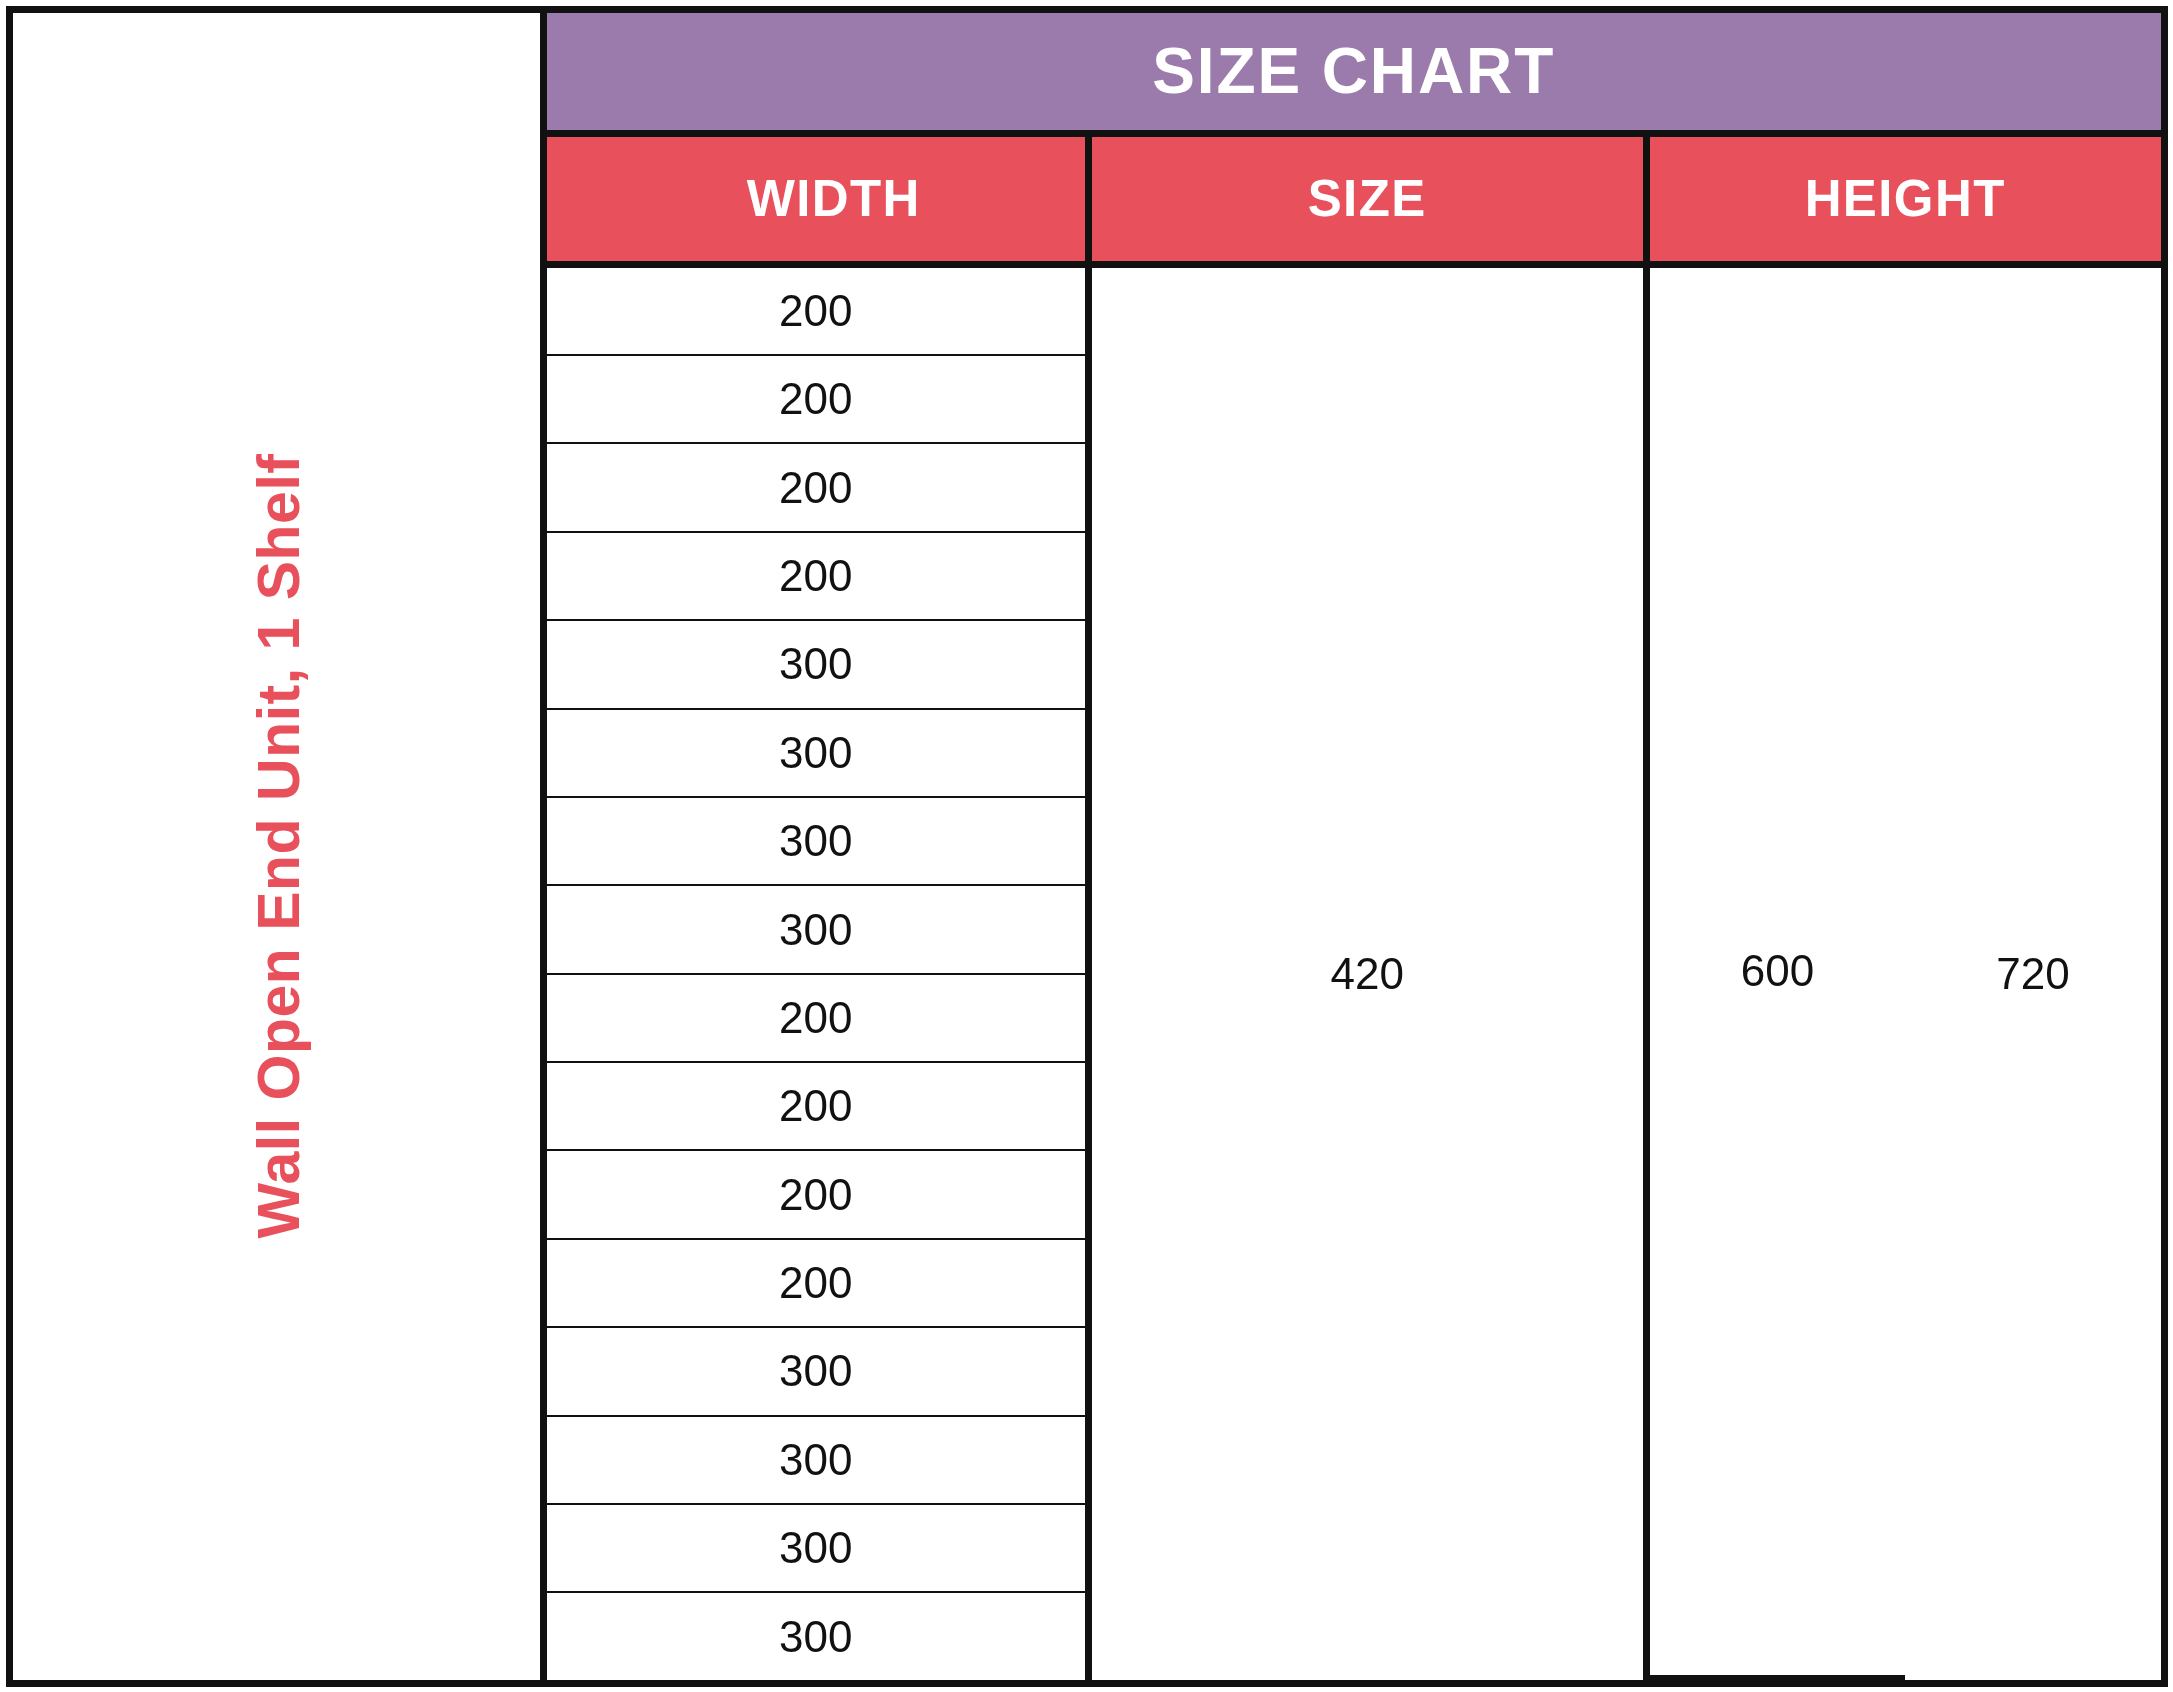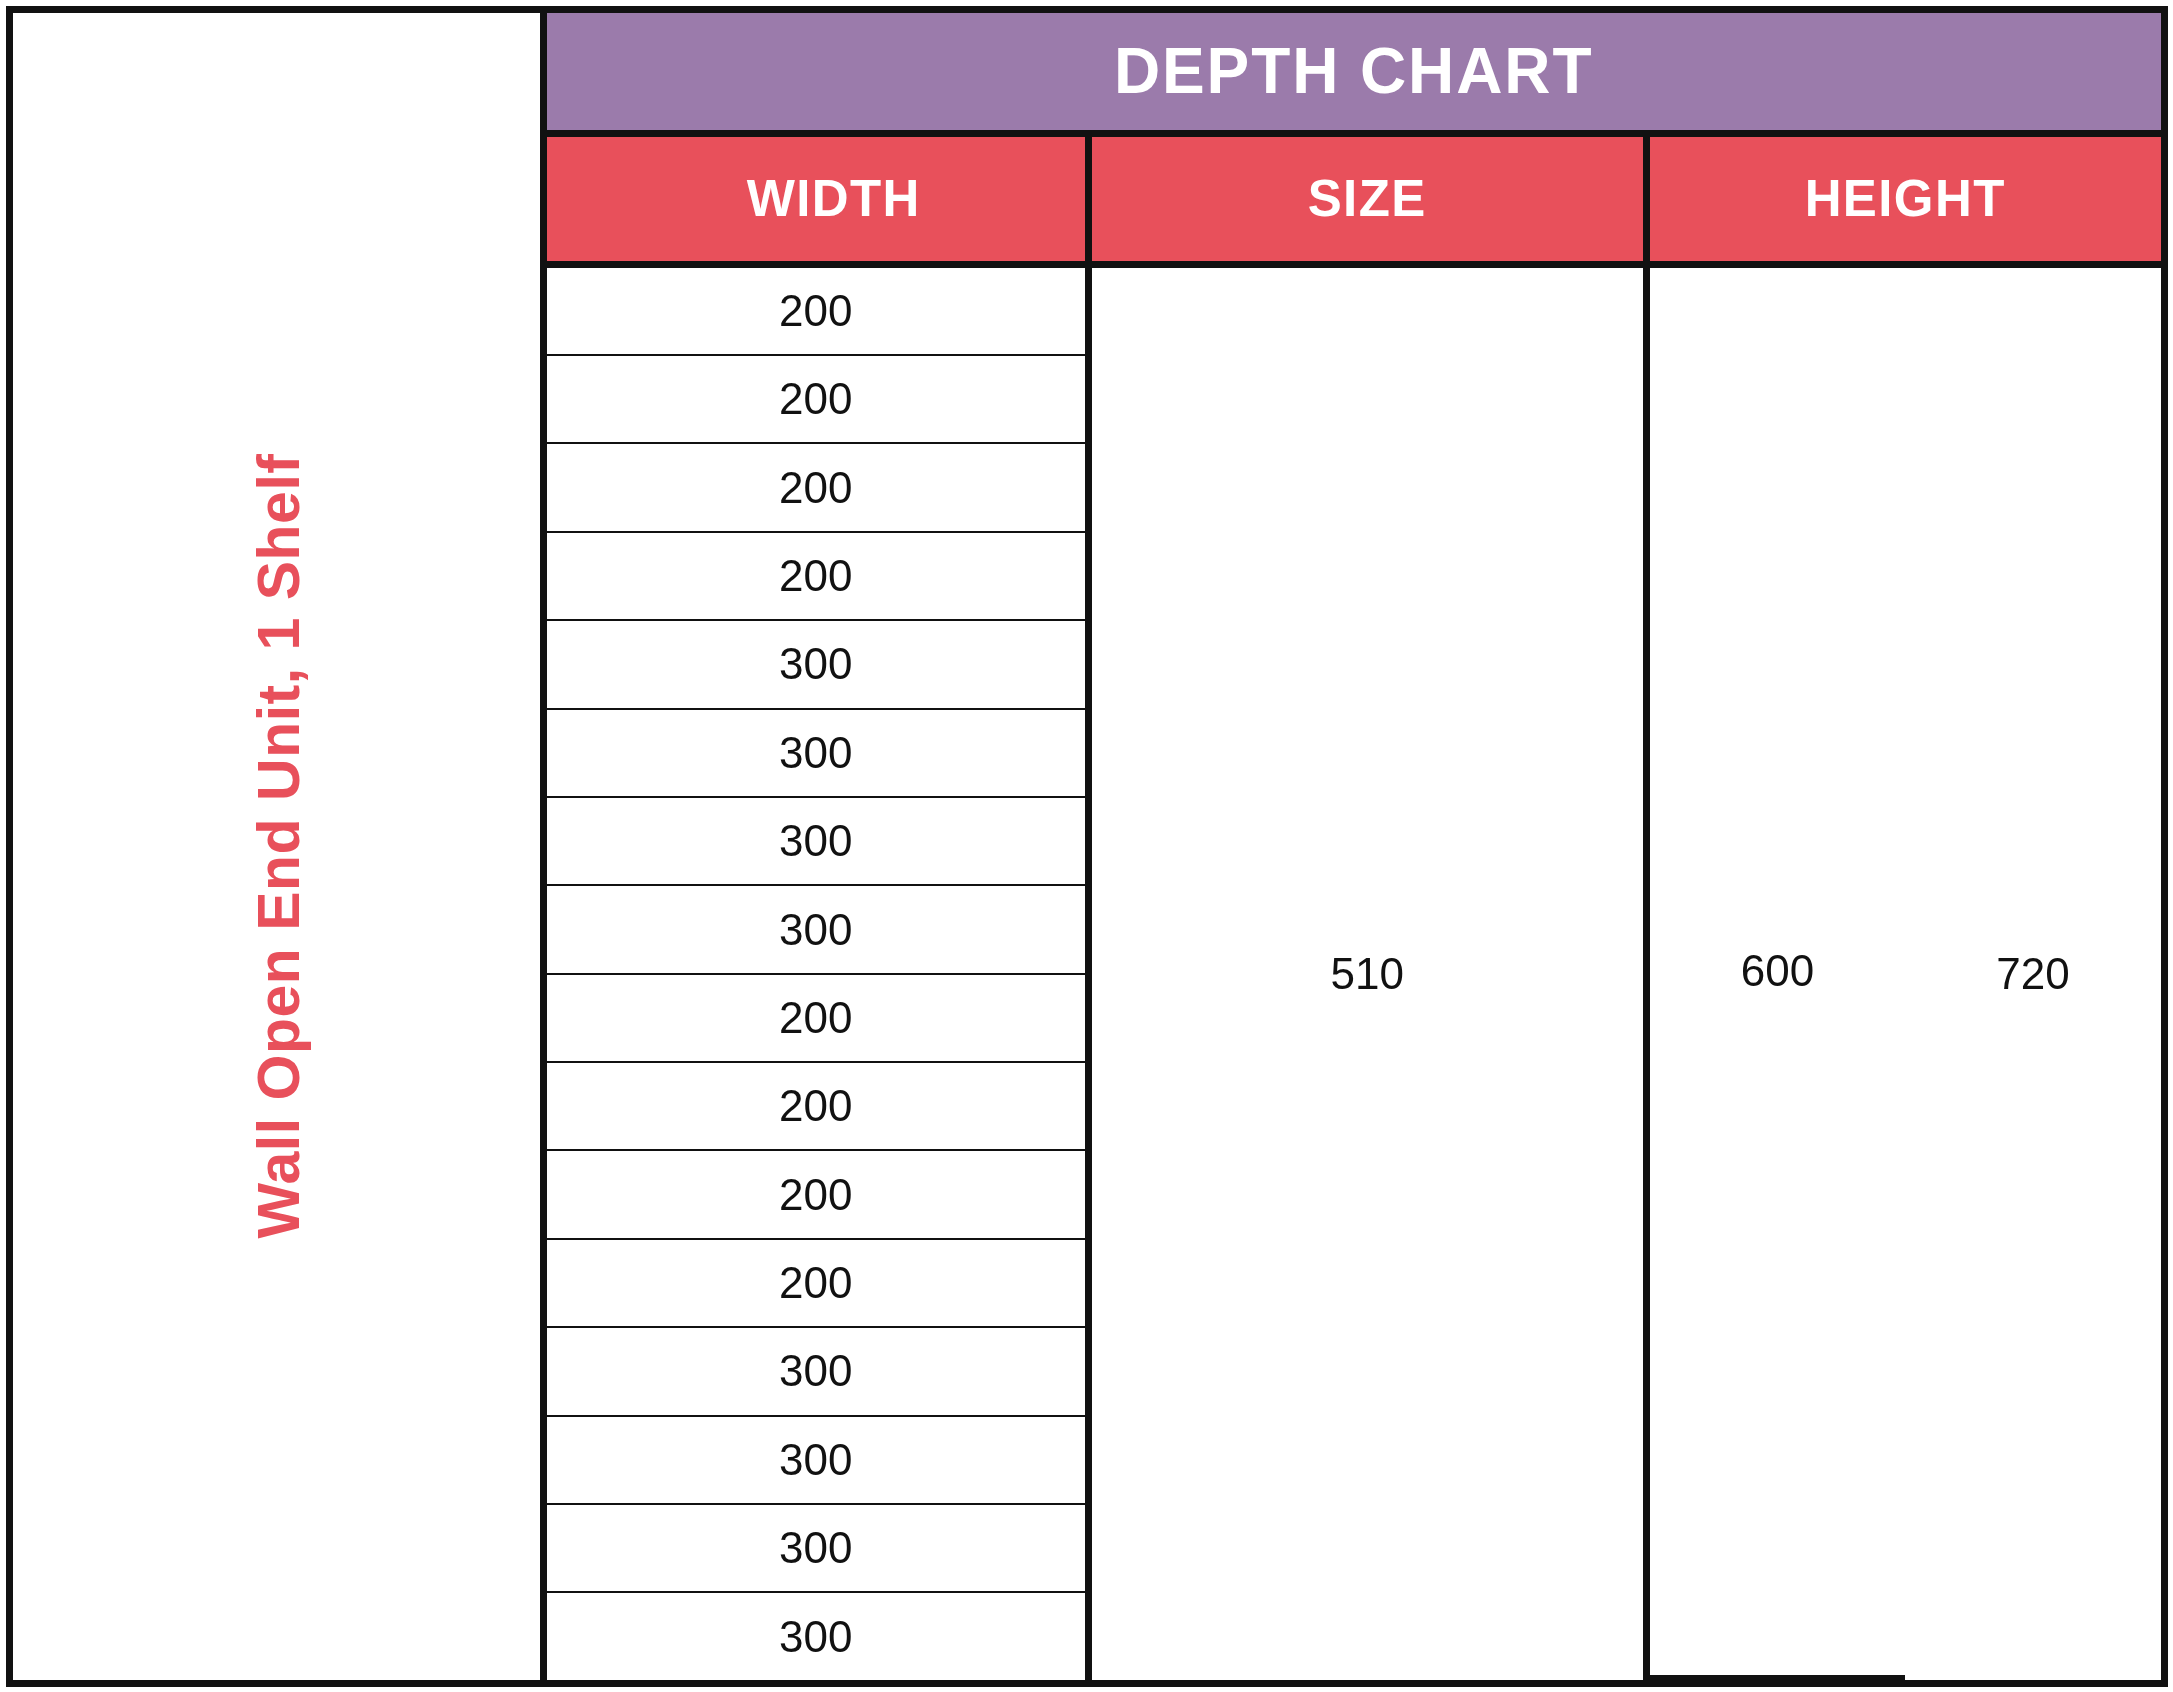--- a/index.html
+++ b/index.html
@@ -194,21 +194,21 @@
 
     <div class="label-col">
       <div class="label-vertical">
         <span>Wall Open End Unit, 1 Shelf</span>
       </div>
     </div>
 
     <div class="table-col">
 
       <div class="title-band">
-        <span class="title-text">DEPTH CHART</span>
+        <span class="title-text">SIZE CHART</span>
       </div>
 
       <div class="head-row">
         <div class="head-cell col-width">
           <span class="head-text">WIDTH</span>
         </div>
         <div class="head-cell col-depth">
           <span class="head-text">SIZE</span>
         </div>
         <div class="head-cell col-height">
@@ -263,21 +263,21 @@
             </div>
           <div class="w-cell">
               <span>300</span>
             </div>
           <div class="w-cell">
               <span>300</span>
             </div>
         </div>
 
         <div class="depth-col">
-          <span>510</span>
+          <span>420</span>
         </div>
 
         <div class="height-col">
           <div class="h-cell first">
             <span>600</span>
           </div>
           <div class="h-cell second">
             <span>720</span>
           </div>
         </div>

